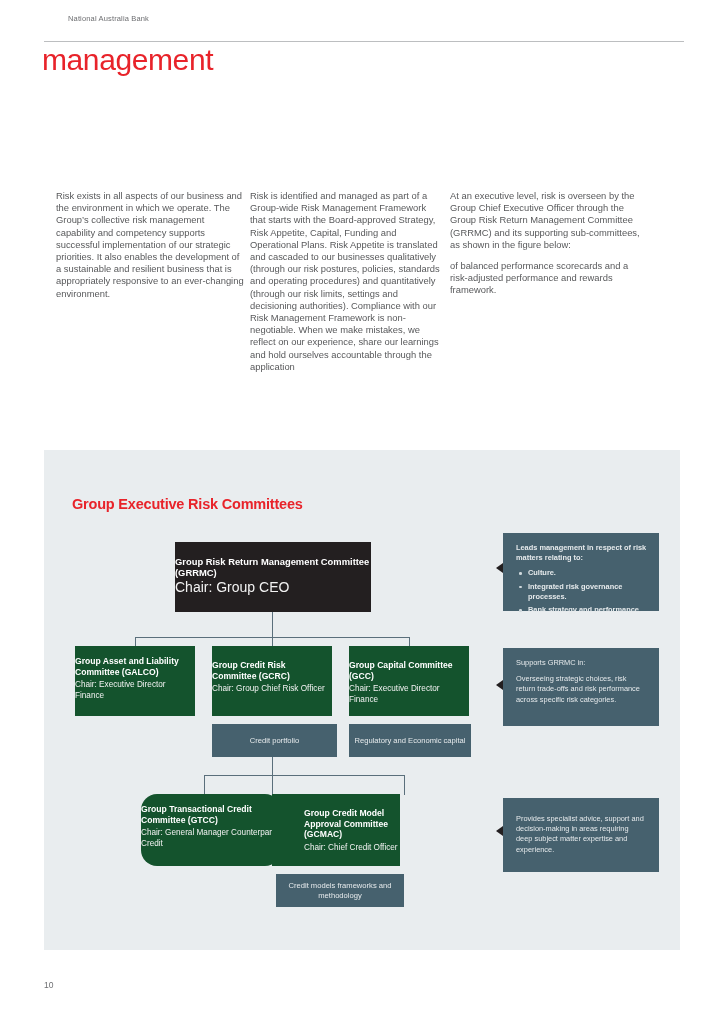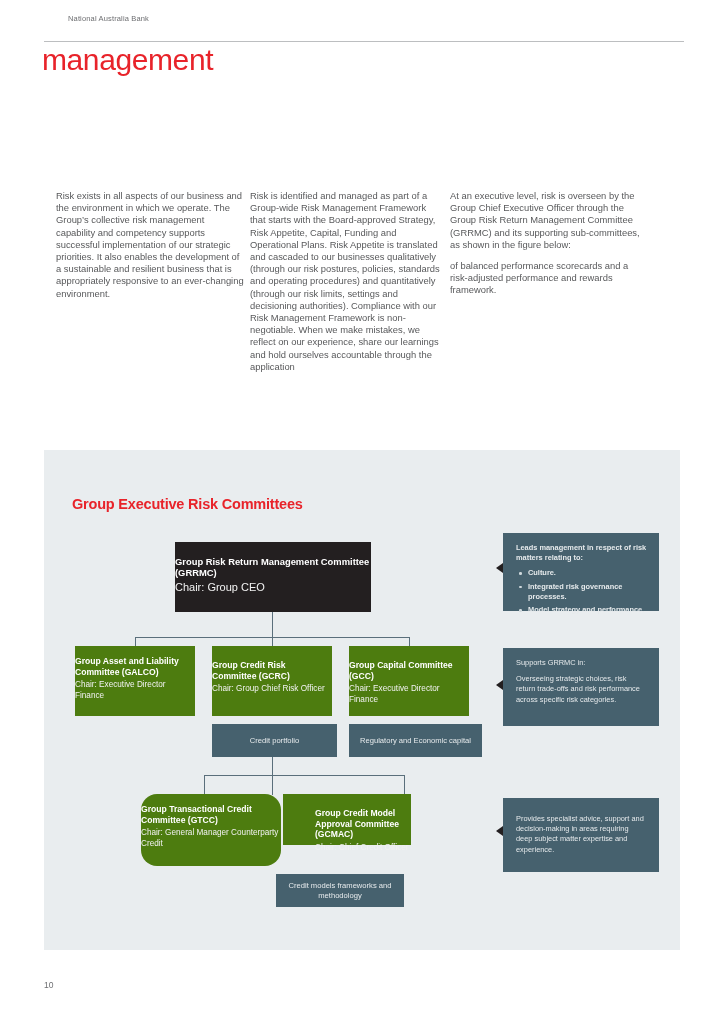--- a/index.html
+++ b/index.html
@@ -112,23 +112,23 @@
     display: block;
     font-size: 8.2px;
     line-height: 10.4px;
     margin-top: 3px;
     color: #f2f2f2;
   }
   .node-root {
     background: #231f20;
   }
   .node-root .node-title { font-size: 9.4px; line-height: 11.4px; }
-  .node-root .node-chair { font-size: 11px; line-height: 11px; }
+  .node-root .node-chair { font-size: 14px; line-height: 11px; }
   .node-red {
-    background: #4d7c0f;
+    background: #14532d;
   }
   .sub-box {
     position: absolute;
     box-sizing: border-box;
     background: #46616e;
     color: #e6eaec;
     font-size: 7.6px;
     line-height: 9.6px;
     text-align: center;
     display: flex;
@@ -237,45 +237,45 @@
   <div class="node node-red" style="left:168px; top:196px; width:120px; height:70px; padding-top:14px;">
     <span class="node-title">Group Credit Risk Committee (GCRC)</span>
     <span class="node-chair">Chair: Group Chief Risk Officer</span>
   </div>
   <div class="sub-box" style="left:168px; top:274px; width:125px; height:33px;">Credit portfolio</div>
 
   <div class="node node-red" style="left:305px; top:196px; width:120px; height:70px; padding-top:14px;">
     <span class="node-title">Group Capital Committee (GCC)</span>
     <span class="node-chair">Chair: Executive Director Finance</span>
   </div>
-  <div class="sub-box" style="left:305px; top:274px; width:133px; height:33px;">Regulatory and Economic capital</div>
+  <div class="sub-box" style="left:305px; top:274px; width:122px; height:33px;">Regulatory and Economic capital</div>
 
   <div class="conn conn-v" style="left:228px; top:307px; height:38px;"></div>
   <div class="conn conn-h" style="left:160px; top:325px; width:200px;"></div>
   <div class="conn conn-v" style="left:160px; top:325px; height:20px;"></div>
   <div class="conn conn-v" style="left:360px; top:325px; height:20px;"></div>
 
   <div class="node node-red" style="left:97px; top:344px; width:140px; height:72px; padding-top:10px;border-radius:16px;">
     <span class="node-title">Group Transactional Credit Committee (GTCC)</span>
     <span class="node-chair">Chair: General Manager Counterparty Credit</span>
   </div>
 
-  <div class="node node-red" style="left:239px; top:344px; width:128px; height:51px; padding-top:14px;padding-left:32px;">
+  <div class="node node-red" style="left:228px; top:344px; width:128px; height:72px; padding-top:14px;padding-left:32px;">
     <span class="node-title">Group Credit Model Approval Committee (GCMAC)</span>
     <span class="node-chair">Chair: Chief Credit Officer</span>
   </div>
   <div class="sub-box" style="left:232px; top:424px; width:128px; height:33px;">Credit models frameworks and methodology</div>
 
   <div class="callout" style="left:459px; top:83px; width:156px; height:78px;font-weight:bold;">
     <span class="callout-arrow" style="top:30px;"></span>
     <p>Leads management in respect of risk matters relating to:</p>
     <ul>
       <li>Culture.</li>
       <li>Integrated risk governance processes.</li>
-      <li>Model strategy and performance.</li>
+      <li>Bank strategy and performance.</li>
     </ul>
   </div>
 
   <div class="callout" style="left:459px; top:198px; width:156px; height:78px;">
     <span class="callout-arrow" style="top:32px;"></span>
     <p>Supports GRRMC in:</p>
     <p style="margin-top:6px;">Overseeing strategic choices, risk return trade-offs and risk performance across specific risk categories.</p>
   </div>
 
   <div class="callout" style="left:459px; top:348px; width:156px; height:74px; padding-top:16px;">

